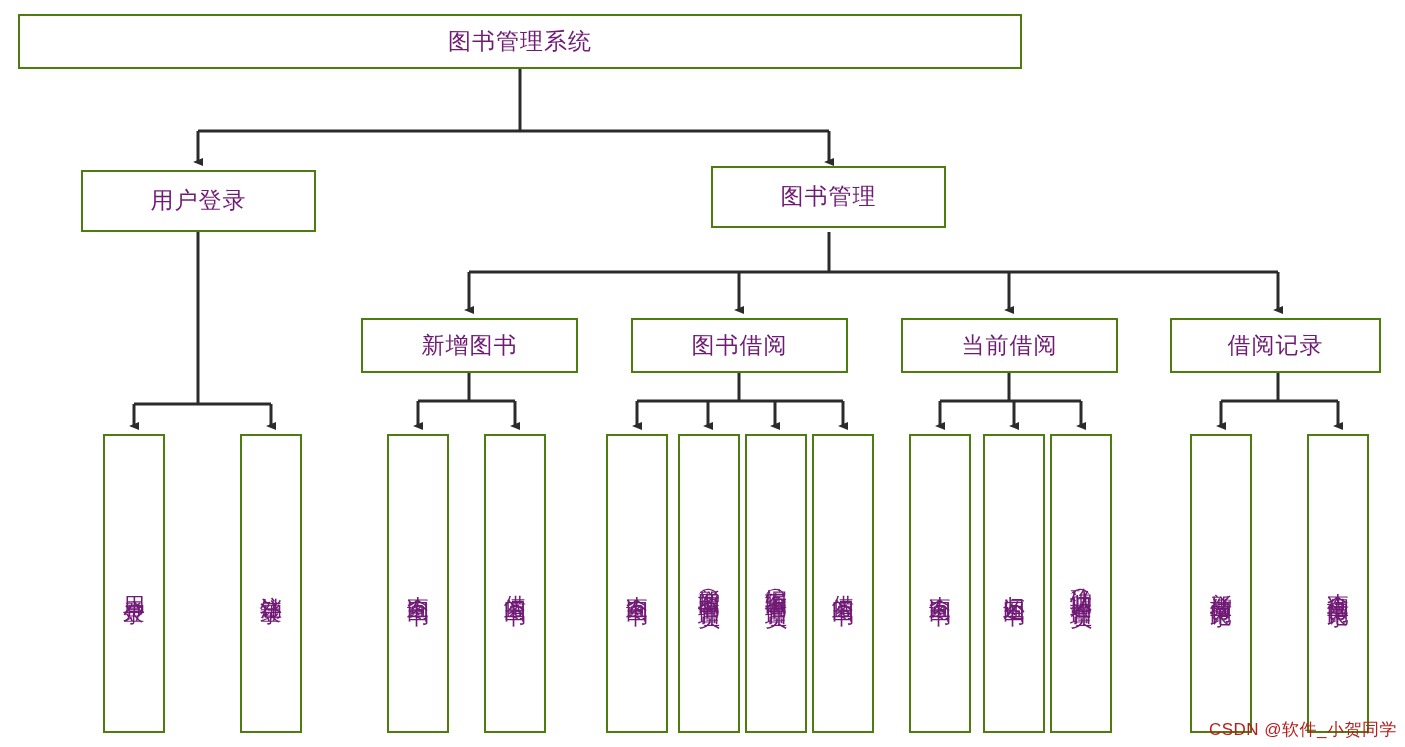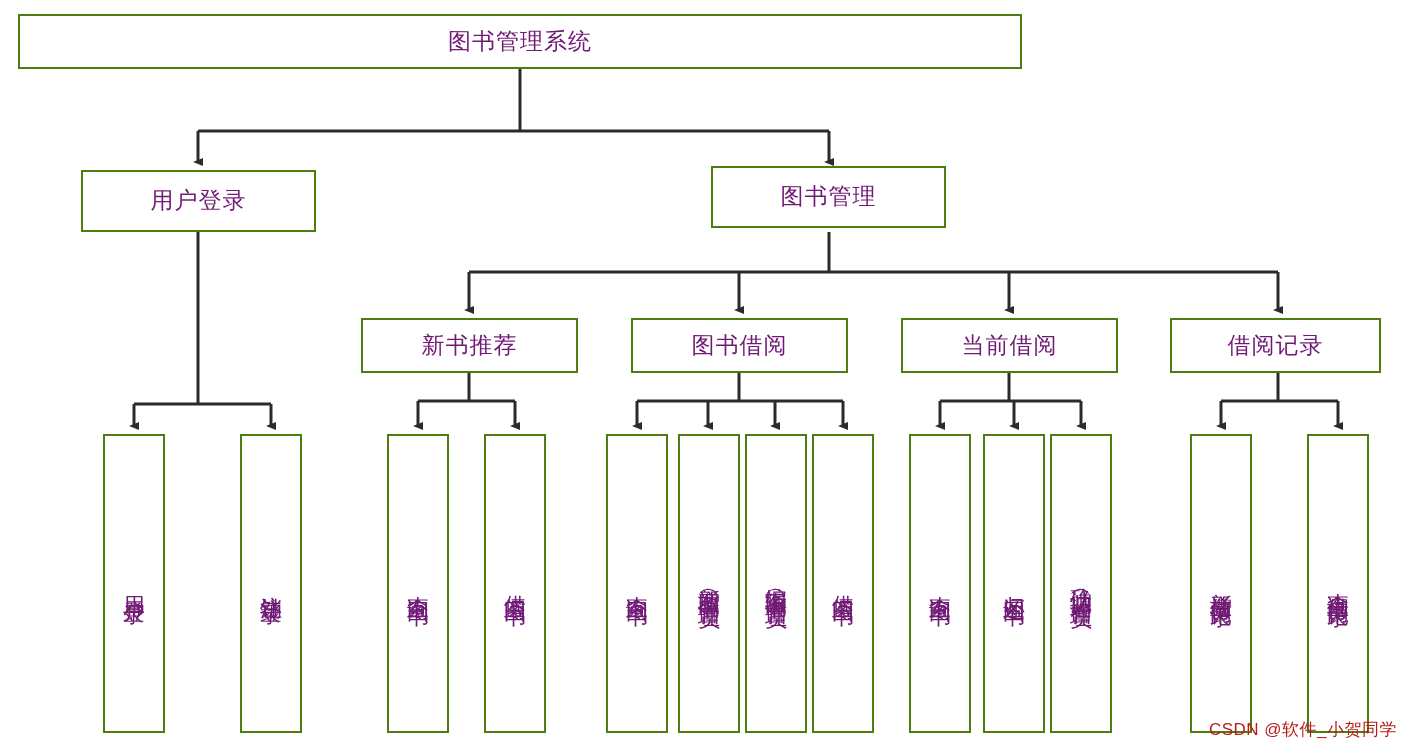--- a/index.html
+++ b/index.html
@@ -127,21 +127,21 @@
   </div>
 
   <div class="node h" style="left: 81px; top: 170px; width: 235px; height: 62px;">
     <span>用户登录</span>
   </div>
   <div class="node h" style="left: 711px; top: 166px; width: 235px; height: 62px;">
     <span>图书管理</span>
   </div>
 
   <div class="node h" style="left: 361px; top: 318px; width: 217px; height: 55px;">
-    <span>新书推荐</span>
+    <span>新增图书</span>
   </div>
   <div class="node h" style="left: 631px; top: 318px; width: 217px; height: 55px;">
     <span>图书借阅</span>
   </div>
   <div class="node h" style="left: 901px; top: 318px; width: 217px; height: 55px;">
     <span>当前借阅</span>
   </div>
   <div class="node h" style="left: 1170px; top: 318px; width: 211px; height: 55px;">
     <span>借阅记录</span>
   </div>

